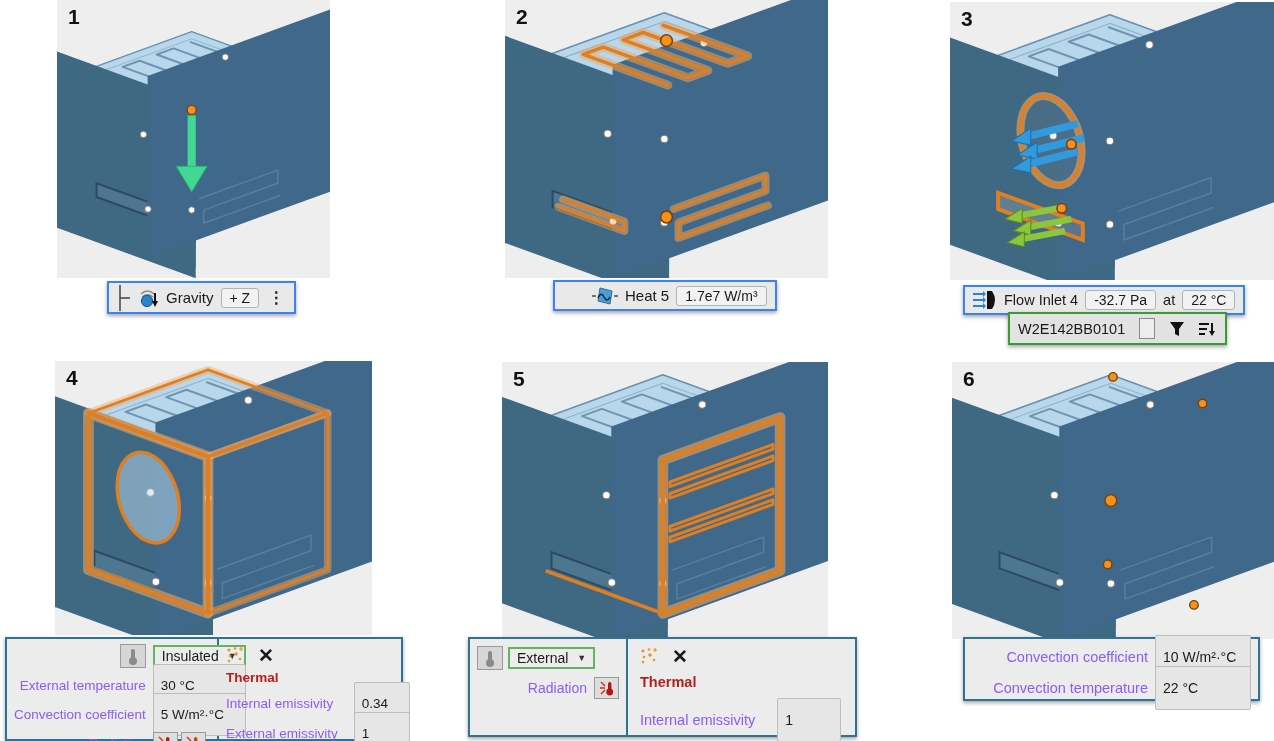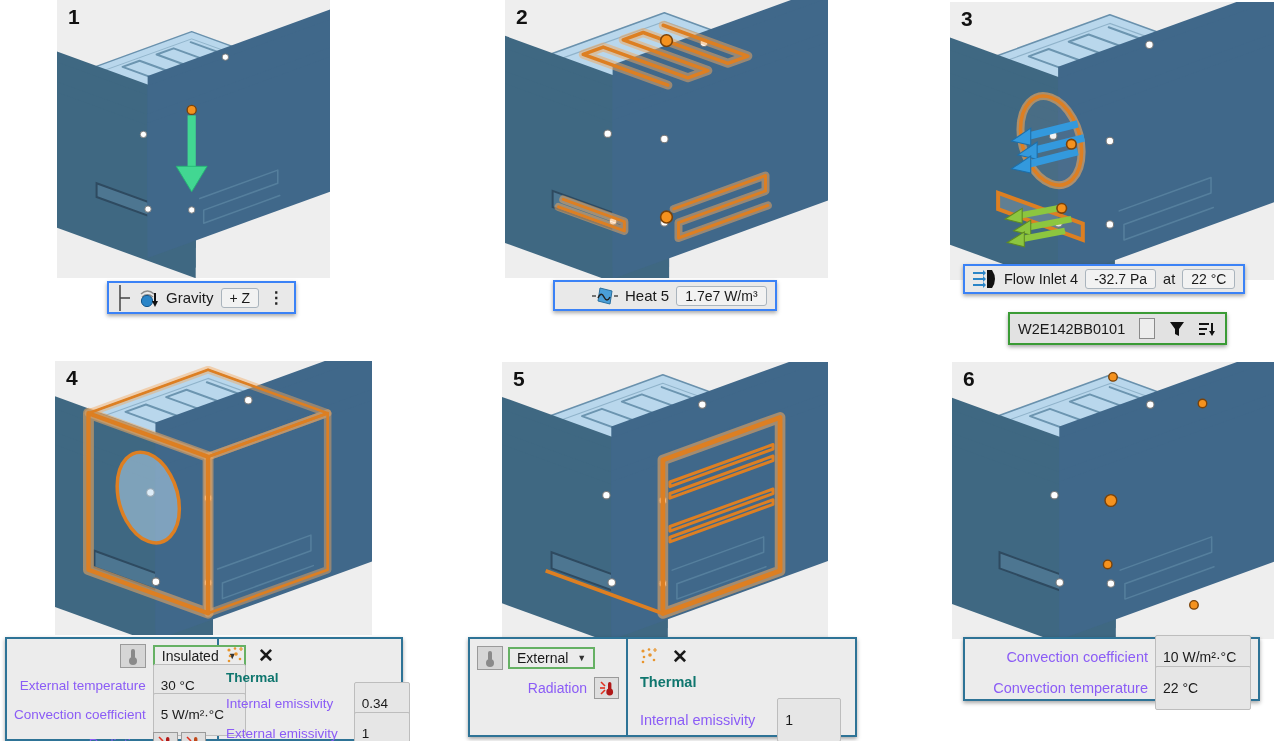--- a/index.html
+++ b/index.html
@@ -32,21 +32,21 @@
   .val { background:#e6e6e6; border:1px solid #bdbdbd; border-radius:2px;
          padding:13px 7px; font-size:13.5px; white-space:nowrap; }
   .dropdown { display:inline-flex; align-items:center; gap:9px; border:2px solid #66b164;
               background:#ececec; padding:1px 7px; font-size:14px; }
   .caret { font-size:9px; color:#333; }
   .icon-btn { display:inline-flex; align-items:center; justify-content:center;
               width:25px; height:22px; background:#dedede; border:1px solid #9a9a9a; }
   .thermo-btn { width:26px; height:24px; background:#d6d6d6; border:1px solid #9a9a9a;
               display:inline-flex; align-items:center; justify-content:center; }
   .close-x { font-size:19px; font-weight:bold; color:#191919; line-height:1; }
-  .thermal-title { color:#0f766e; font-weight:bold; font-size:13.5px; margin:4px 0 6px 0; }
+  .thermal-title { color:#b91c1c; font-weight:bold; font-size:13.5px; margin:4px 0 6px 0; }
   .hdr-row { display:flex; align-items:center; gap:6px; }
 </style>
 </head>
 <body>
 
 <svg width="0" height="0" style="position:absolute" aria-hidden="true">
   <defs>
     <g id="encl">
 
       <polygon points="44,158 148,198 252,158 252,165 148,205 44,165" fill="#7d9db5" opacity="0.45" stroke="#4a6a80" stroke-width="1"></polygon>
@@ -175,21 +175,21 @@
         <polygon points="66,193 66,207 50,203"></polygon>
         <line x1="112" y1="203" x2="70" y2="211" stroke="#8cc63f" stroke-width="6"></line>
         <polygon points="74,204 74,218 58,214"></polygon>
         <line x1="106" y1="214" x2="64" y2="222" stroke="#8cc63f" stroke-width="6"></line>
         <polygon points="68,215 68,229 52,225"></polygon>
       </g>
       <circle cx="103" cy="193" r="4.5" fill="#f5921e" stroke="#7a4208" stroke-width="1.5"></circle>
     </g>
   </svg>
 </div>
-<div class="anno" style="left:963px; top:264px; height:30px; font-size:14.5px;">
+<div class="anno" style="left:963px; top:285px; height:30px; font-size:14.5px;">
   <svg width="24" height="20">
     <g stroke="#2a85c8" stroke-width="2">
       <line x1="0" y1="4" x2="10" y2="4"></line>
         <line x1="0" y1="10" x2="10" y2="10"></line>
         <line x1="0" y1="16" x2="10" y2="16"></line>
     </g>
     <polygon points="10,1 13,4 10,7" fill="#2a85c8"></polygon>
       <polygon points="10,7 13,10 10,13" fill="#2a85c8"></polygon>
       <polygon points="10,13 13,16 10,19" fill="#2a85c8"></polygon>
     <path d="M14,1 h5 q6,9 0,18 h-5 z" fill="#111"></path>

